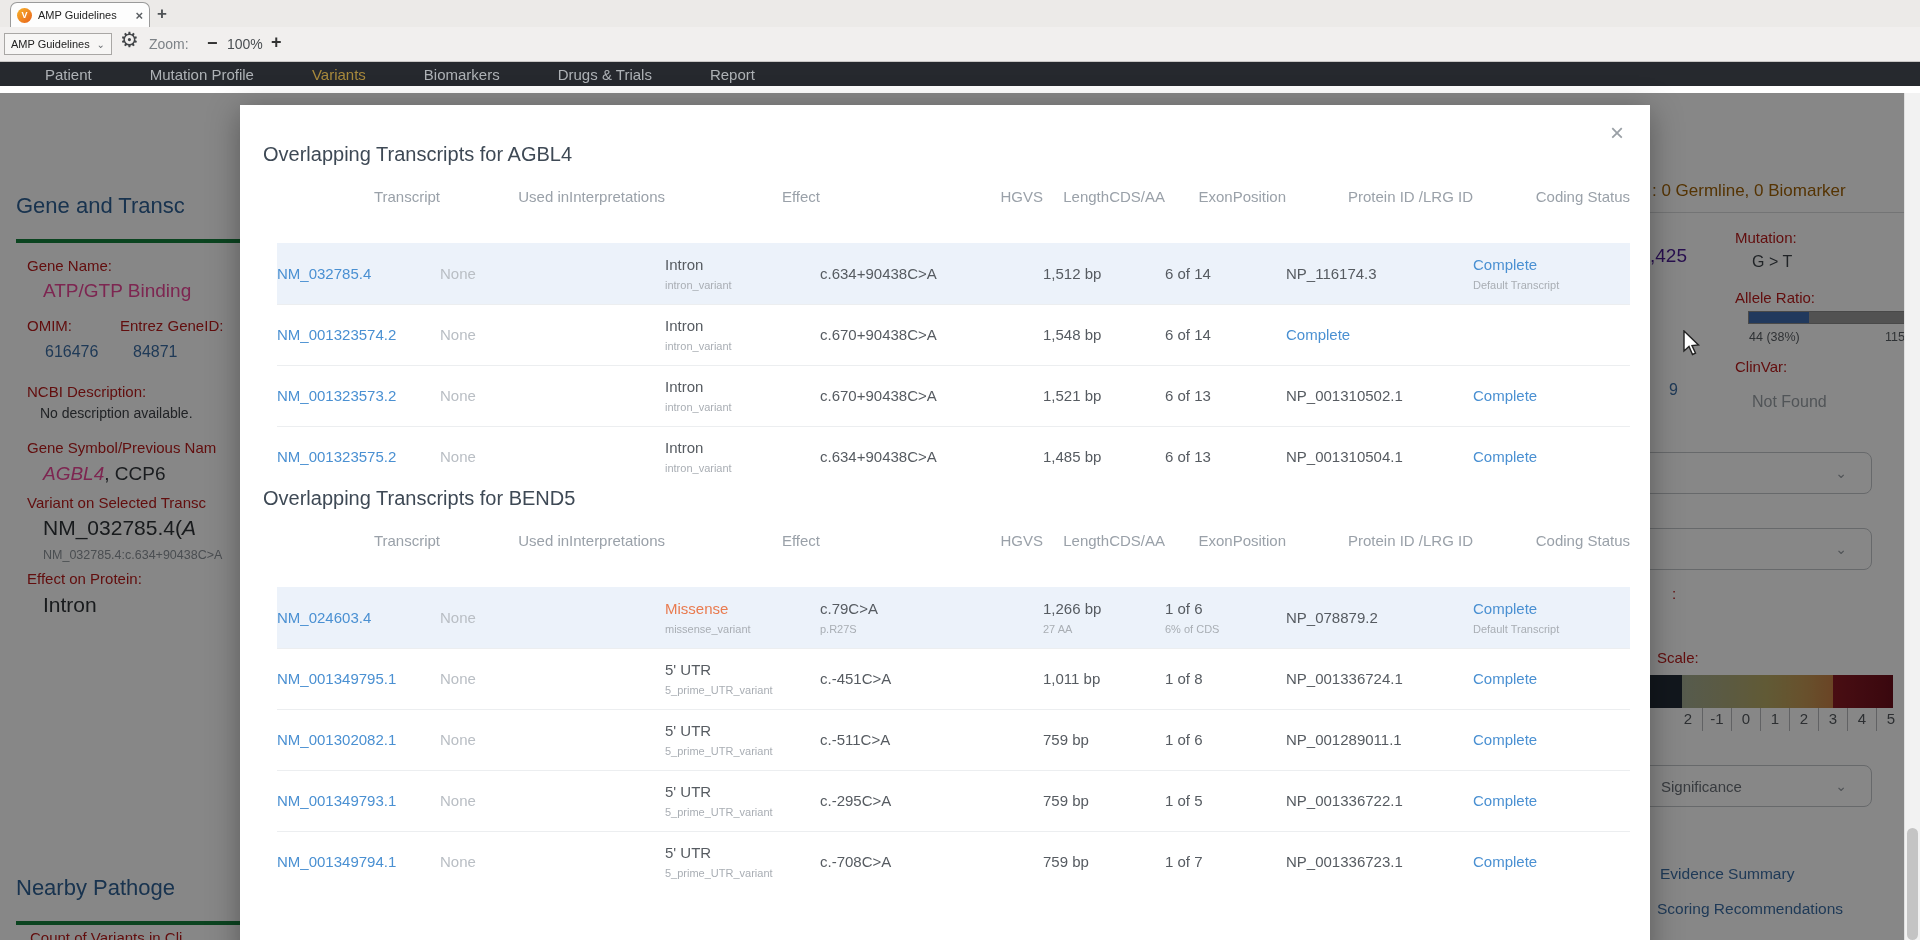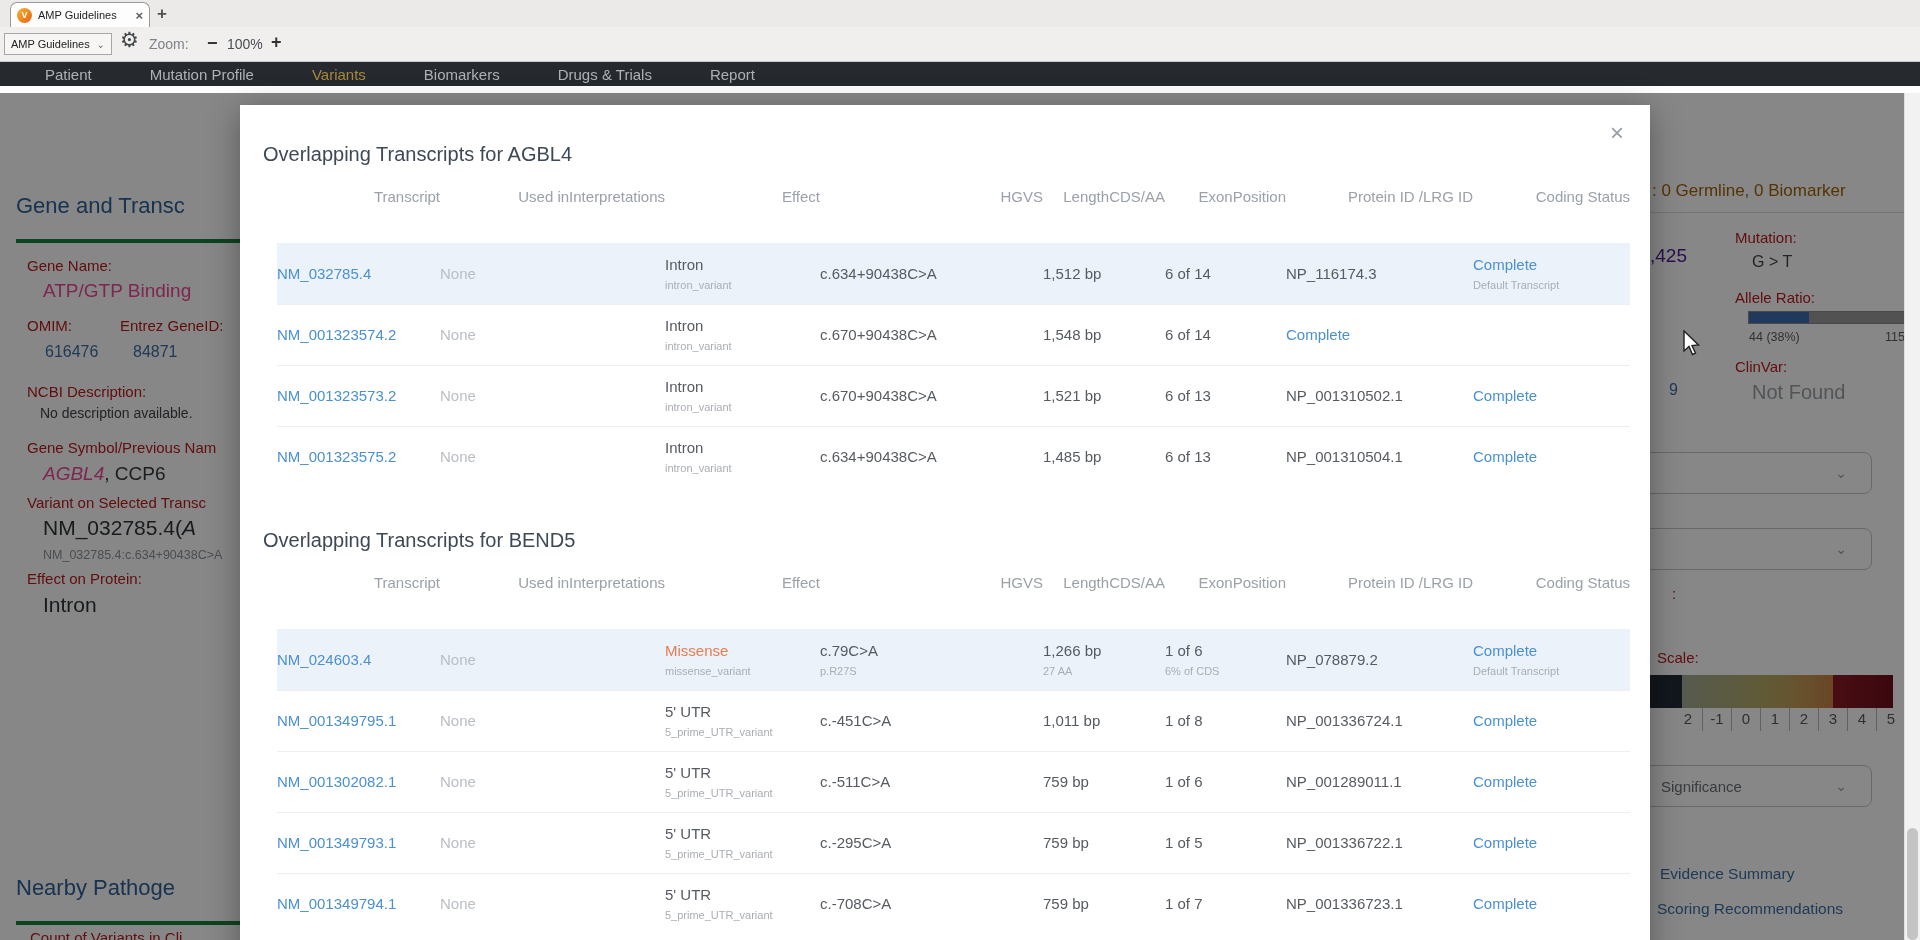--- a/index.html
+++ b/index.html
@@ -79,21 +79,21 @@
              border-left:1px solid #e0e0e0; z-index:60; }
   .vthumb { position:absolute; left:2px; top:735px; width:11px; height:112px; background:#c4c4c4; border-radius:6px; }
   .cursor { position:absolute; left:1682px; top:330px; z-index:90; }
 
   
   .modal { position:absolute; left:240px; top:105px; width:1410px; height:860px; background:#fff; z-index:70;
            box-shadow:0 6px 30px rgba(0,0,0,0.35); padding:38px 0 0 23px; }
   .modal-close { position:absolute; right:26px; top:16px; font-size:24px; color:#9aa0a6; line-height:1; }
   .tbl-title { font-size:20px; color:#3e4955; font-weight:400; height:28px; }
   .tbl { margin-left:14px; width:1353px; }
-  .tbl + .tbl-title { margin-top:42px; }
+  .tbl + .tbl-title { }
   .thead, .trow { display:grid; grid-template-columns:163px 225px 155px 223px 122px 121px 187px 1fr; }
   .thead { margin-top:16px; height:56px; }
   .thead .hcell { display:flex; flex-direction:row; justify-content:flex-end; padding-bottom:9px; }
   .thead span { font-size:15px; color:#9aa1a9; line-height:20px; }
   .trow { height:61px; border-top:1px solid #eceef0; align-items:stretch; }
   .trow.hl { background:#ecf2fa; border-top-color:#ecf2fa; }
   .tcell { display:flex; flex-direction:column; justify-content:center; }
   .tmain { font-size:15px; color:#565b61; line-height:18px; }
   .tsub { font-size:11px; color:#a9aeb4; line-height:13px; margin-top:5px; }
   .c-link { color:#4a90d2; }
@@ -162,21 +162,21 @@
     <div class="abs lbl" style="left:1735px; top:136px;">Mutation:</div>
     <div class="abs" style="left:1752px; top:160px; font-size:16px; color:#3f454b;">G &gt; T</div>
     <div class="abs lbl" style="left:1735px; top:196px;">Allele Ratio:</div>
     <div class="ratio-bar">
         <div class="ratio-fill" style="width:38%;"></div>
       </div>
     <div class="abs" style="left:1749px; top:237px; font-size:12.5px; color:#5a5f64;">44 (38%)</div>
     <div class="abs" style="left:1885px; top:237px; font-size:12.5px; color:#5a5f64;">115</div>
     <div class="abs lbl" style="left:1735px; top:265px;">ClinVar:</div>
     <div class="abs blue-md" style="left:1669px; top:288px;">9</div>
-    <div class="abs" style="left:1752px; top:288px; font-size:20px; color:#9aa0a6;">Not Found</div>
+    <div class="abs" style="left:1752px; top:300px; font-size:16px; color:#9aa0a6;">Not Found</div>
 
     <div class="dropdown" style="top:359px;">
       <span class="chev">⌄</span>
     </div>
     <div class="dropdown" style="top:435px;">
       <span class="chev">⌄</span>
     </div>
     <div class="abs lbl" style="left:1672px; top:492px;">:</div>
     <div class="abs lbl" style="left:1657px; top:556px;">Scale:</div>
     <div class="scalebar">

